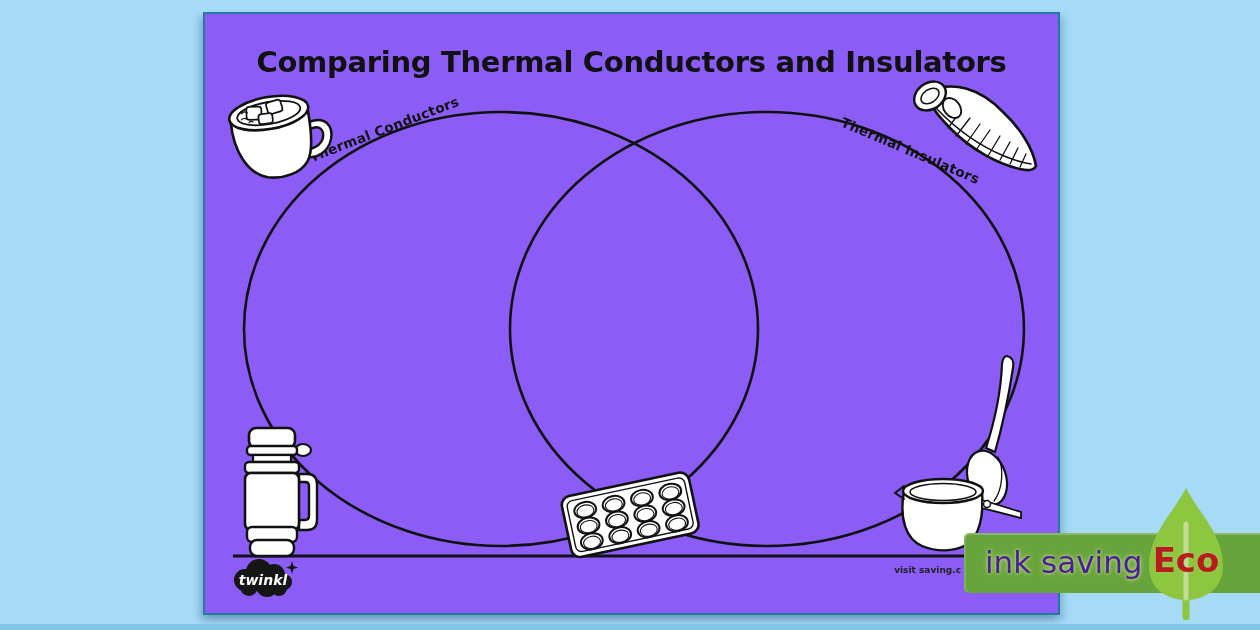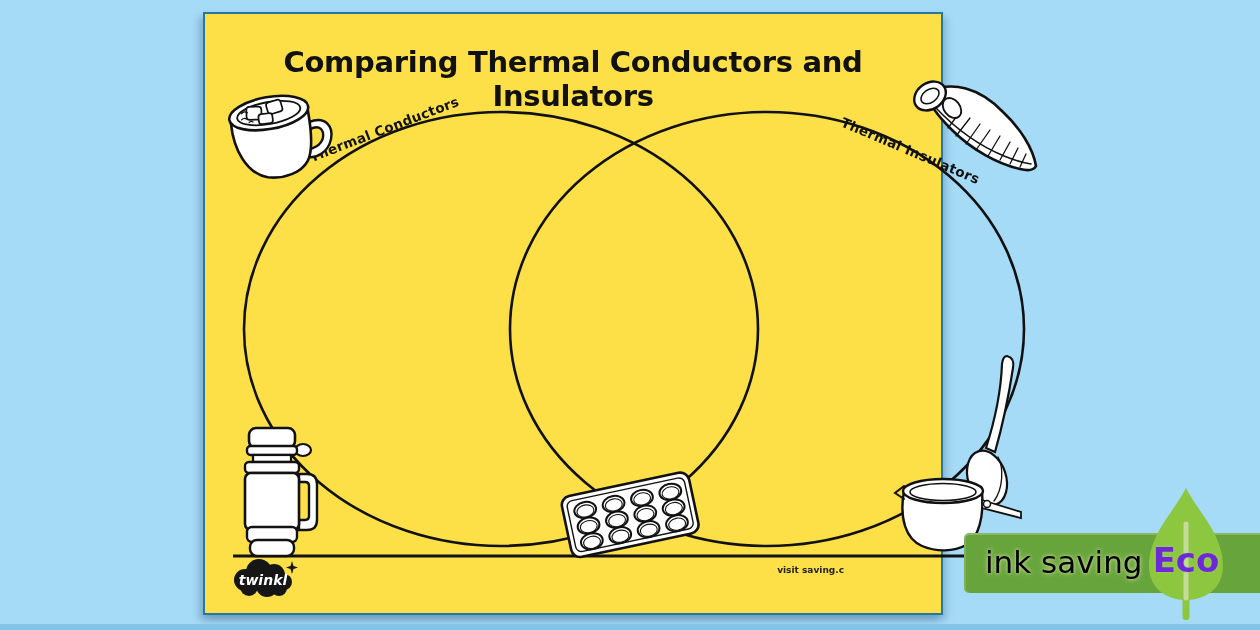--- a/index.html
+++ b/index.html
@@ -8,22 +8,22 @@
     position:relative;
     background:#a6dbf8;
     font-family:"DejaVu Sans","Liberation Sans",sans-serif;
     overflow:hidden;
   }
   .bottom-strip {
     position:absolute; left:0; right:0; bottom:0; height:6px;
     background:#85c4e9;
   }
   .page {
-    position:absolute; left:203px; top:12px; width:740px; height:603px;
-    background:#fde047;
+    position:absolute; left:203px; top:12px; width:857px; height:603px;
+    background:#8b5cf6;
     border:2px solid #2579a0;
     box-shadow:-4px 5px 7px rgba(80,125,160,.45), 4px 5px 7px rgba(80,125,160,.35);
   }
   .page-title {
     position:absolute; left:0; top:31px; width:100%;
     text-align:center;
     font-size:29px; font-weight:bold; letter-spacing:-0.3px;
     color:#111;
   }
   .venn-svg { position:absolute; left:0; top:0; }
@@ -44,29 +44,29 @@
   
   .eco-band {
     position:absolute; left:964px; top:533px; width:296px; height:60px;
     background:#68a43c;
     border-radius:5px 0 0 5px;
     box-shadow:inset 0 2px 0 rgba(255,255,255,.22), inset 2px 0 0 rgba(255,255,255,.15);
     z-index:10;
   }
   .ink-saving {
     position:absolute; left:21px; top:0; height:60px; line-height:58px;
-    font-size:31px; color:#000000;
+    font-size:31px; color:#4c1d95;
     text-shadow:0 0 3px #b9d687, 0 0 5px #b9d687;
     white-space:nowrap;
   }
   .eco-leaf { position:absolute; left:1146px; top:486px; z-index:11; }
   .eco-label {
     position:absolute; left:1146px; top:540px; width:80px;
     text-align:center;
-    font-size:34px; font-weight:bold; color:#6d28d9;
+    font-size:34px; font-weight:bold; color:#b91c1c;
     text-shadow:0 0 3px #a8cf72;
     z-index:12;
   }
 </style>
 </head>
 <body>
 
 <div class="page">
 
   <div class="page-title">Comparing Thermal Conductors and Insulators</div>

